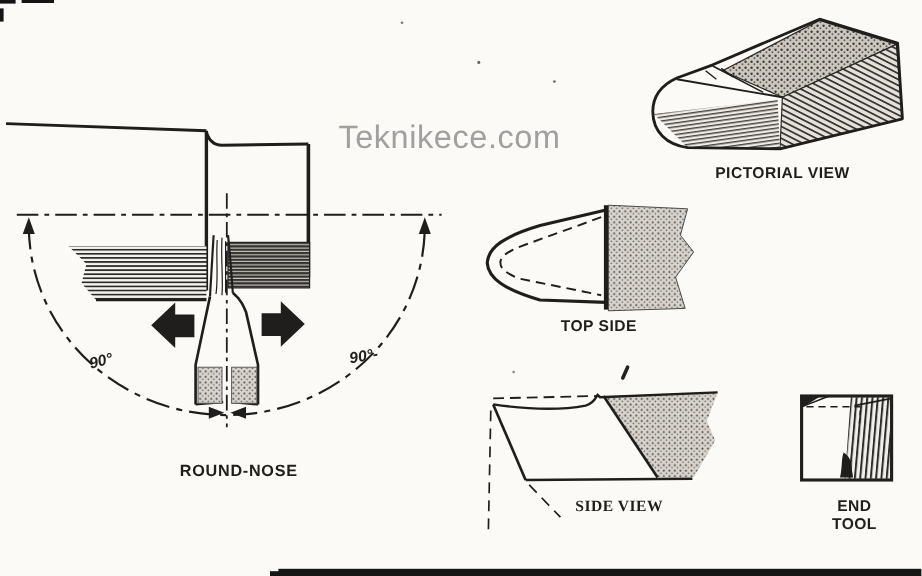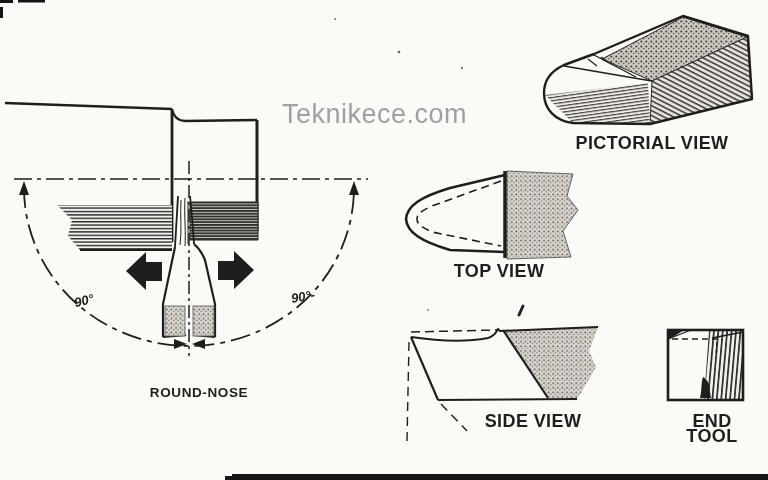--- a/index.html
+++ b/index.html
@@ -14,21 +14,21 @@
     width: 768px;
     height: 480px;
     background: var(--paper);
     font-family: "Liberation Sans", sans-serif;
   }
   .canvas svg { position: absolute; left: 0; top: 0; }
   .label {
     position: absolute;
     color: var(--ink);
     font-weight: 700;
-    font-size: 18px;
+    font-size: 13px;
     letter-spacing: 0.4px;
     white-space: nowrap;
     transform: translateX(-50%);
     text-align: center;
     line-height: 13px;
   }
   .label.two-line { line-height: 15px; }
   .caption {
     position: absolute;
     color: var(--ink);
@@ -197,22 +197,22 @@
 
   <div class="angle angle-left" style="left:84px; top:293px;">90°</div>
   <div class="angle angle-right" style="left:303px; top:289px;">90°-</div>
 
   <div class="caption" style="left:199px; top:385px;">
     <div>ROUND-NOSE</div>
   </div>
 
   <div class="label" style="left:652px; top:137px;">PICTORIAL VIEW</div>
 
-  <div class="label" style="left:499px; top:265px;">TOP VIEW</div>
-
-  <div class="label" style="left:533px; top:415px;">SIDE VIEW</div>
+  <div class="label" style="left:499px; top:265px;">TOP SIDE</div>
+
+  <div class="label" style="left:516px; top:415px;font-family:Liberation Serif, serif;">SIDE VIEW</div>
 
   <div class="label two-line" style="left:712px; top:414px;">
     <div>END</div>
     <div>TOOL</div>
   </div>
 
 </div>
 
 </body></html>

